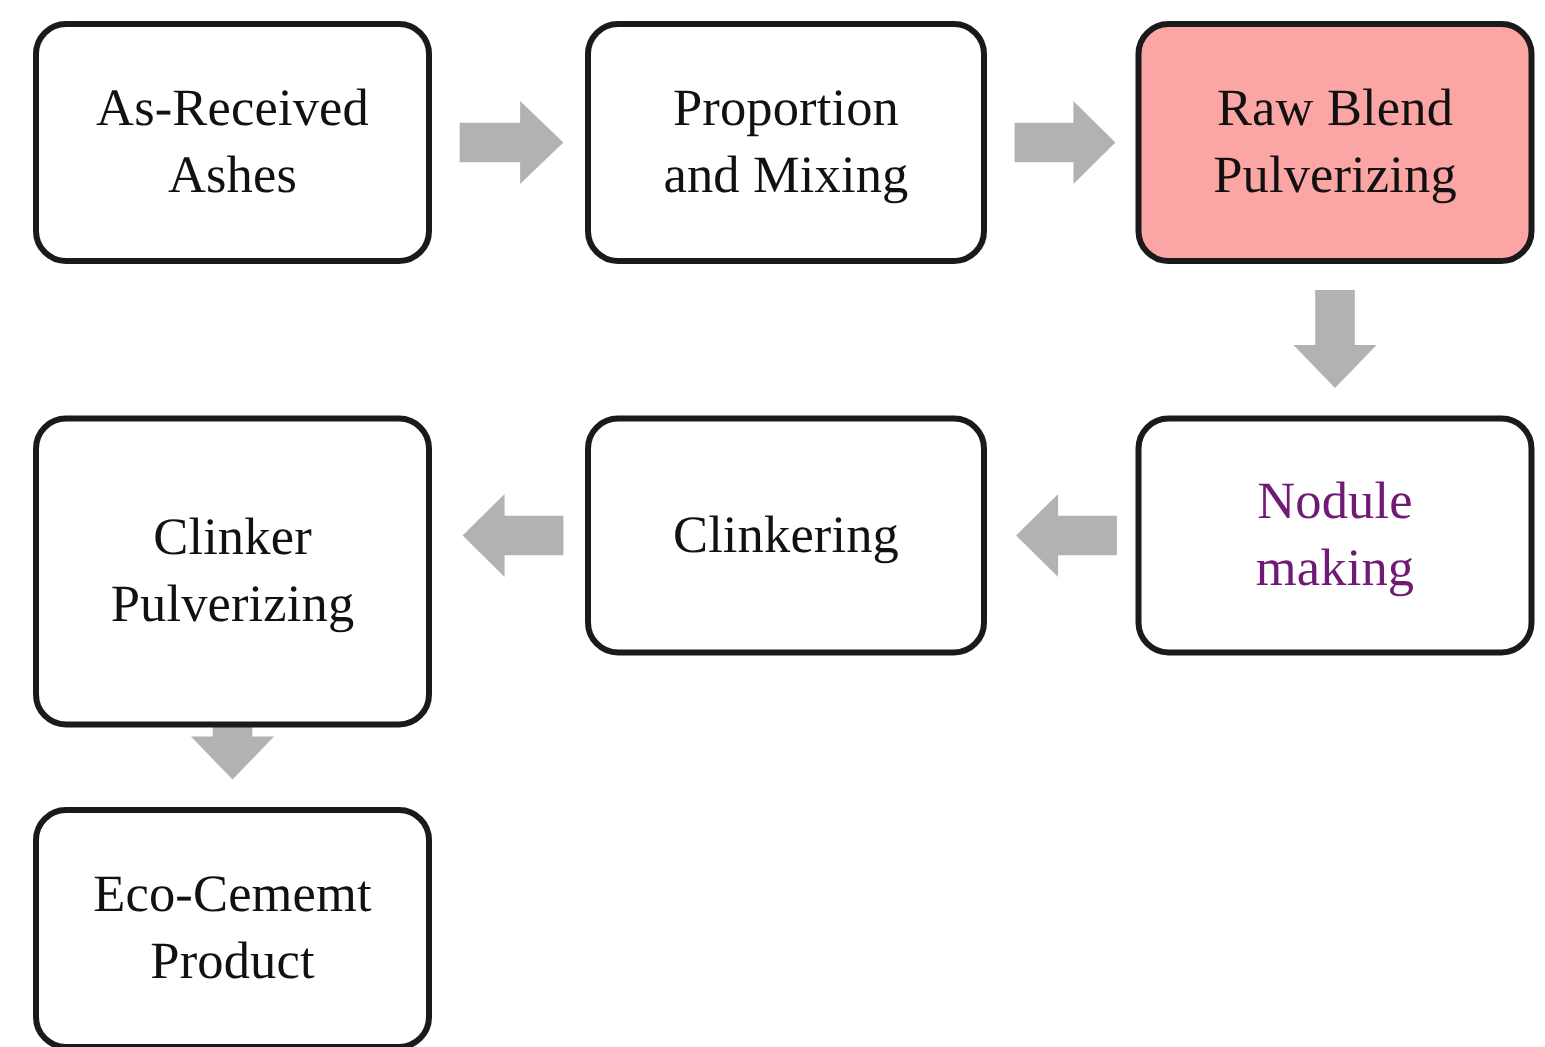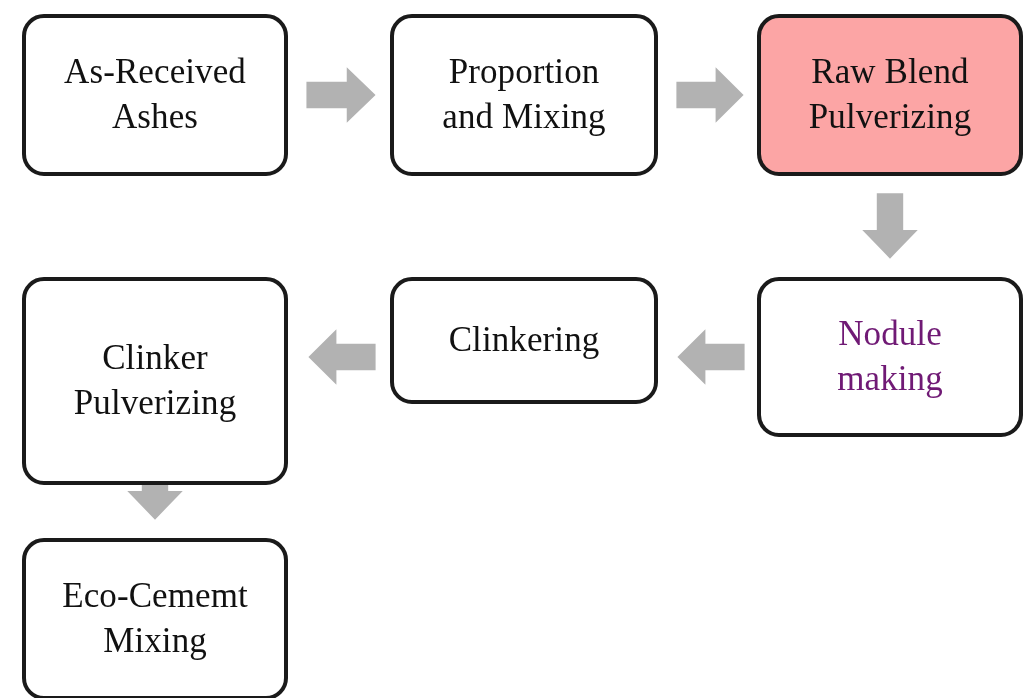--- a/index.html
+++ b/index.html
@@ -85,24 +85,24 @@
 and Mixing</div>
     </div>
     <div class="node" style="left: 757px; top: 14px; width: 266px; height: 162px; border-color: rgb(26, 26, 26); background: #fca5a5;">
       <div class="node-label" style="color: rgb(17, 17, 17);">Raw Blend
 Pulverizing</div>
     </div>
     <div class="node" style="left: 22px; top: 277px; width: 266px; height: 208px; border-color: rgb(26, 26, 26); background: rgb(255, 255, 255);">
       <div class="node-label" style="color: rgb(17, 17, 17);">Clinker
 Pulverizing</div>
     </div>
-    <div class="node" style="left: 390px; top: 277px; width: 268px; height: 127px; border-color: rgb(26, 26, 26); background: rgb(255, 255, 255);">
+    <div class="node" style="left: 390px; top: 277px; width: 268px; height: 160px; border-color: rgb(26, 26, 26); background: rgb(255, 255, 255);">
       <div class="node-label" style="color: rgb(17, 17, 17);">Clinkering</div>
     </div>
     <div class="node" style="left: 757px; top: 277px; width: 266px; height: 160px; border-color: rgb(26, 26, 26); background: rgb(255, 255, 255);">
       <div class="node-label" style="color: #701a75;">Nodule
 making</div>
     </div>
     <div class="node" style="left: 22px; top: 538px; width: 266px; height: 162px; border-color: rgb(26, 26, 26); background: rgb(255, 255, 255);">
       <div class="node-label" style="color: rgb(17, 17, 17);">Eco-Cememt
-Mixing</div>
+Product</div>
     </div>
   </div>
 
 </body></html>

